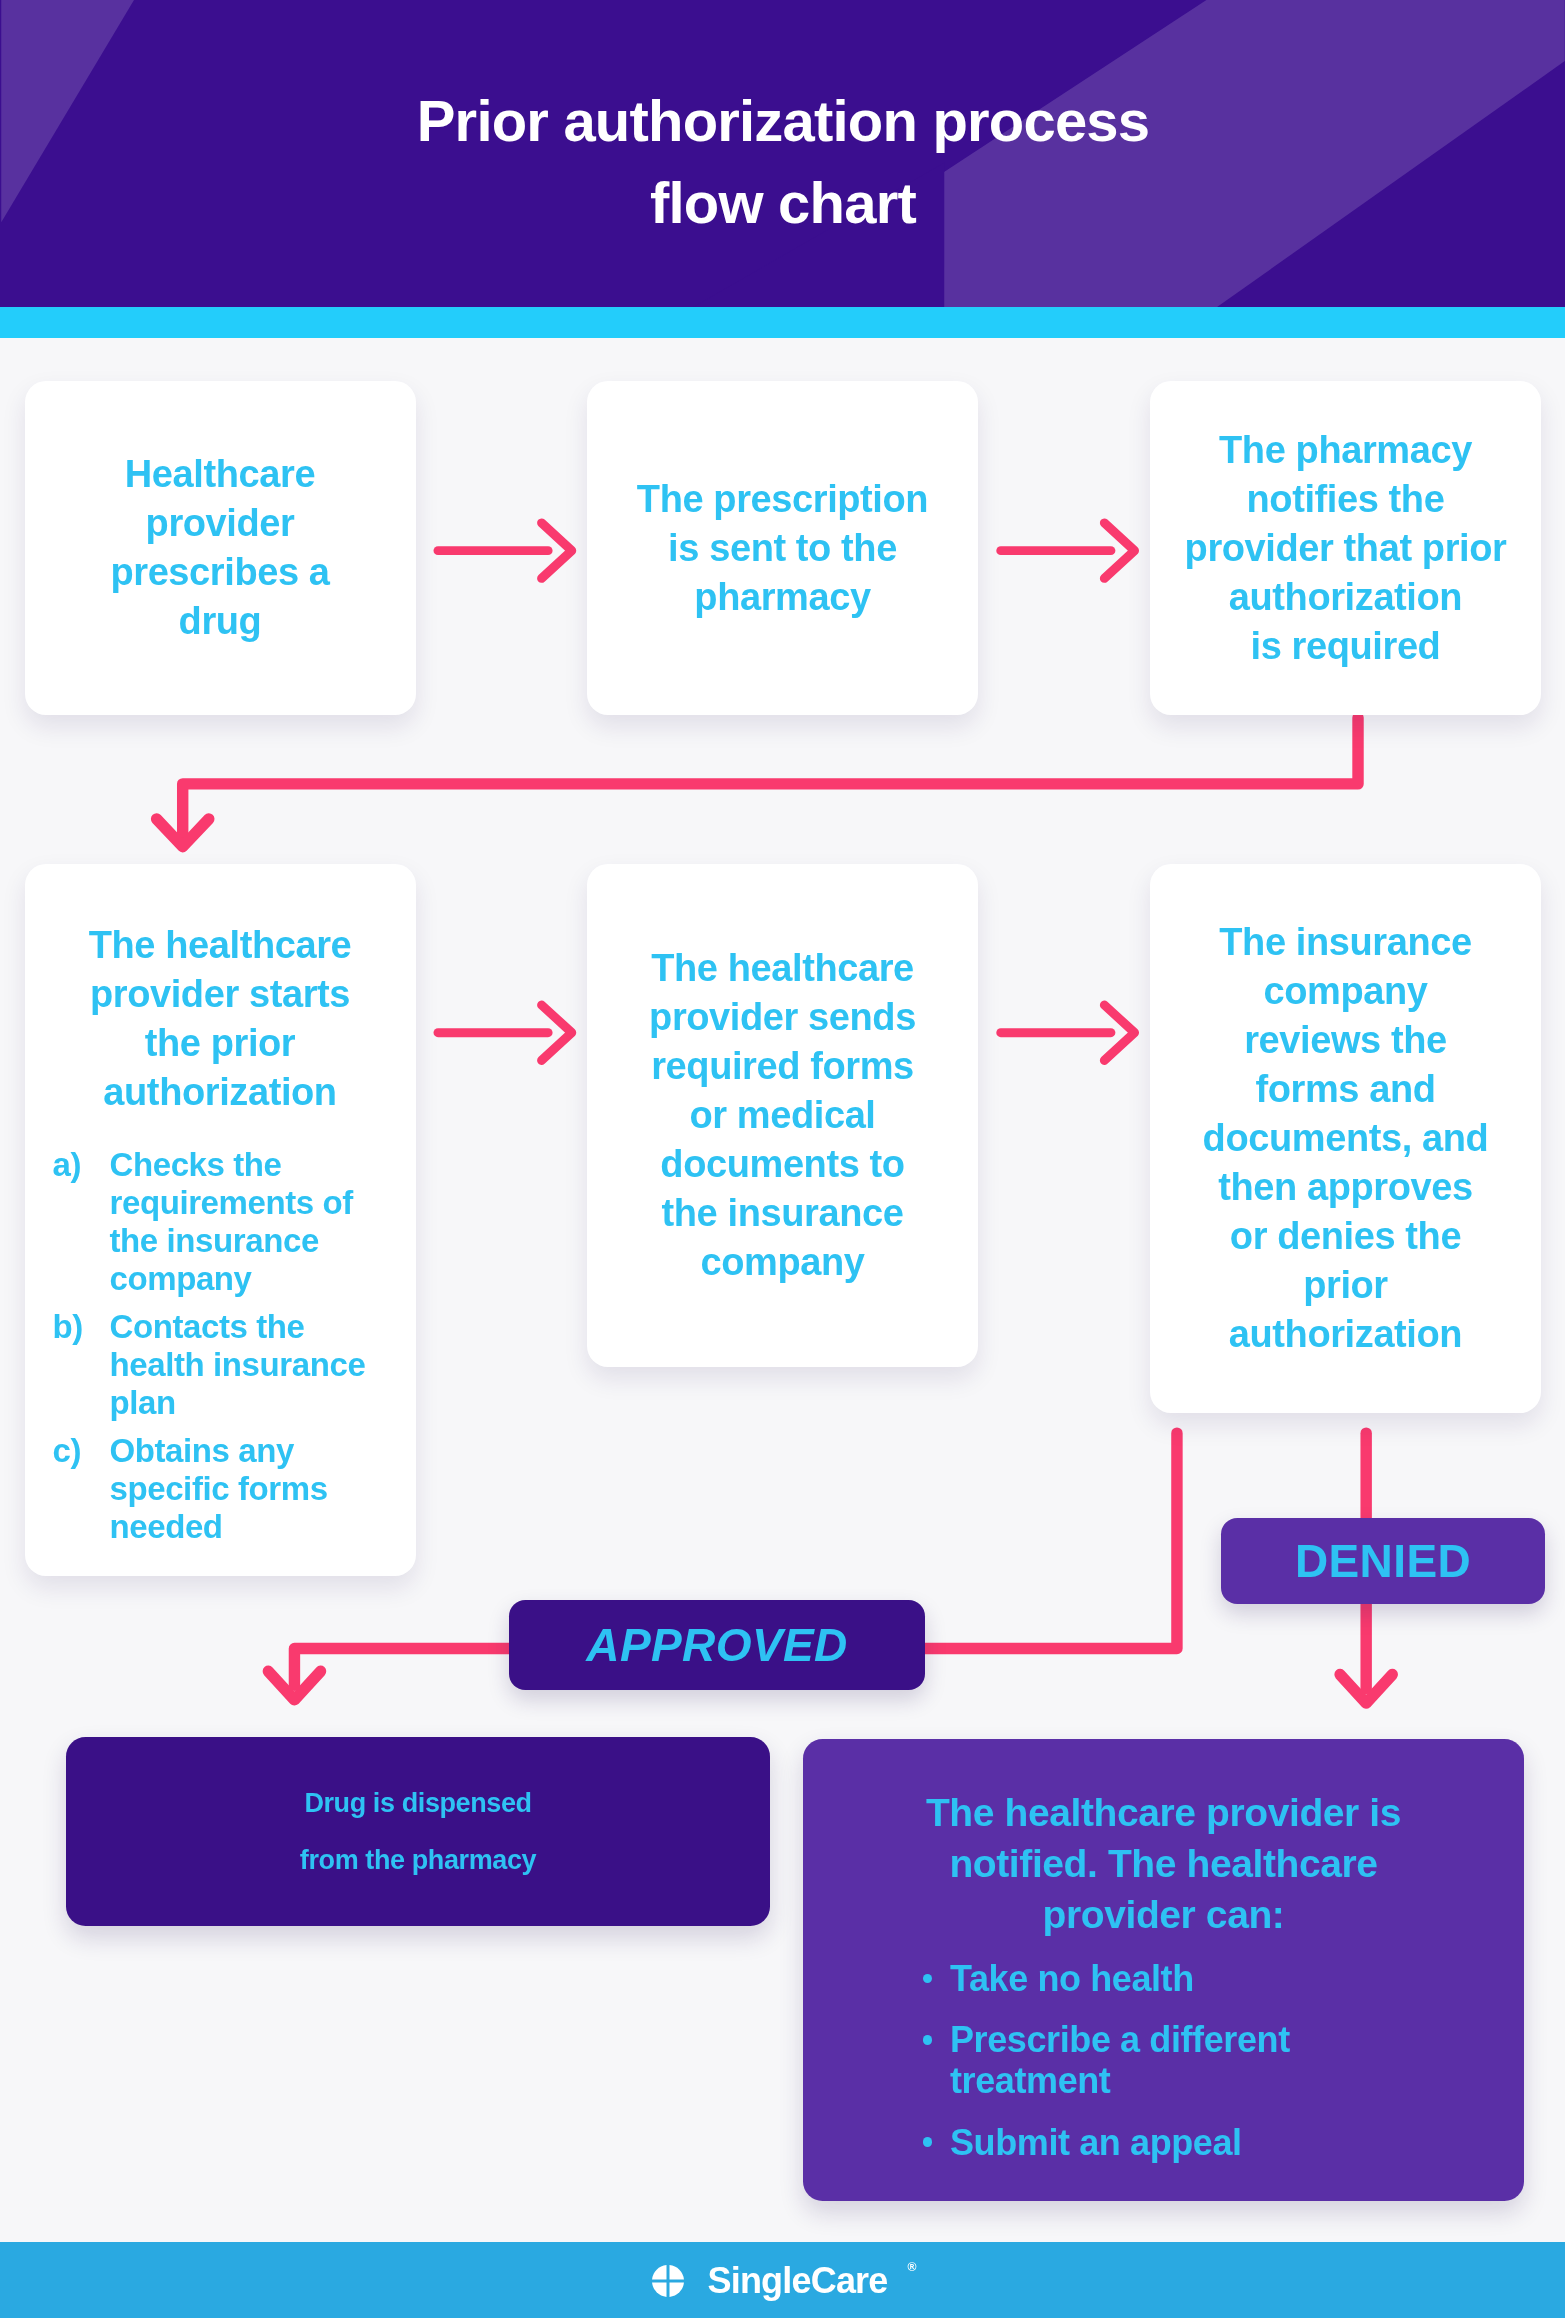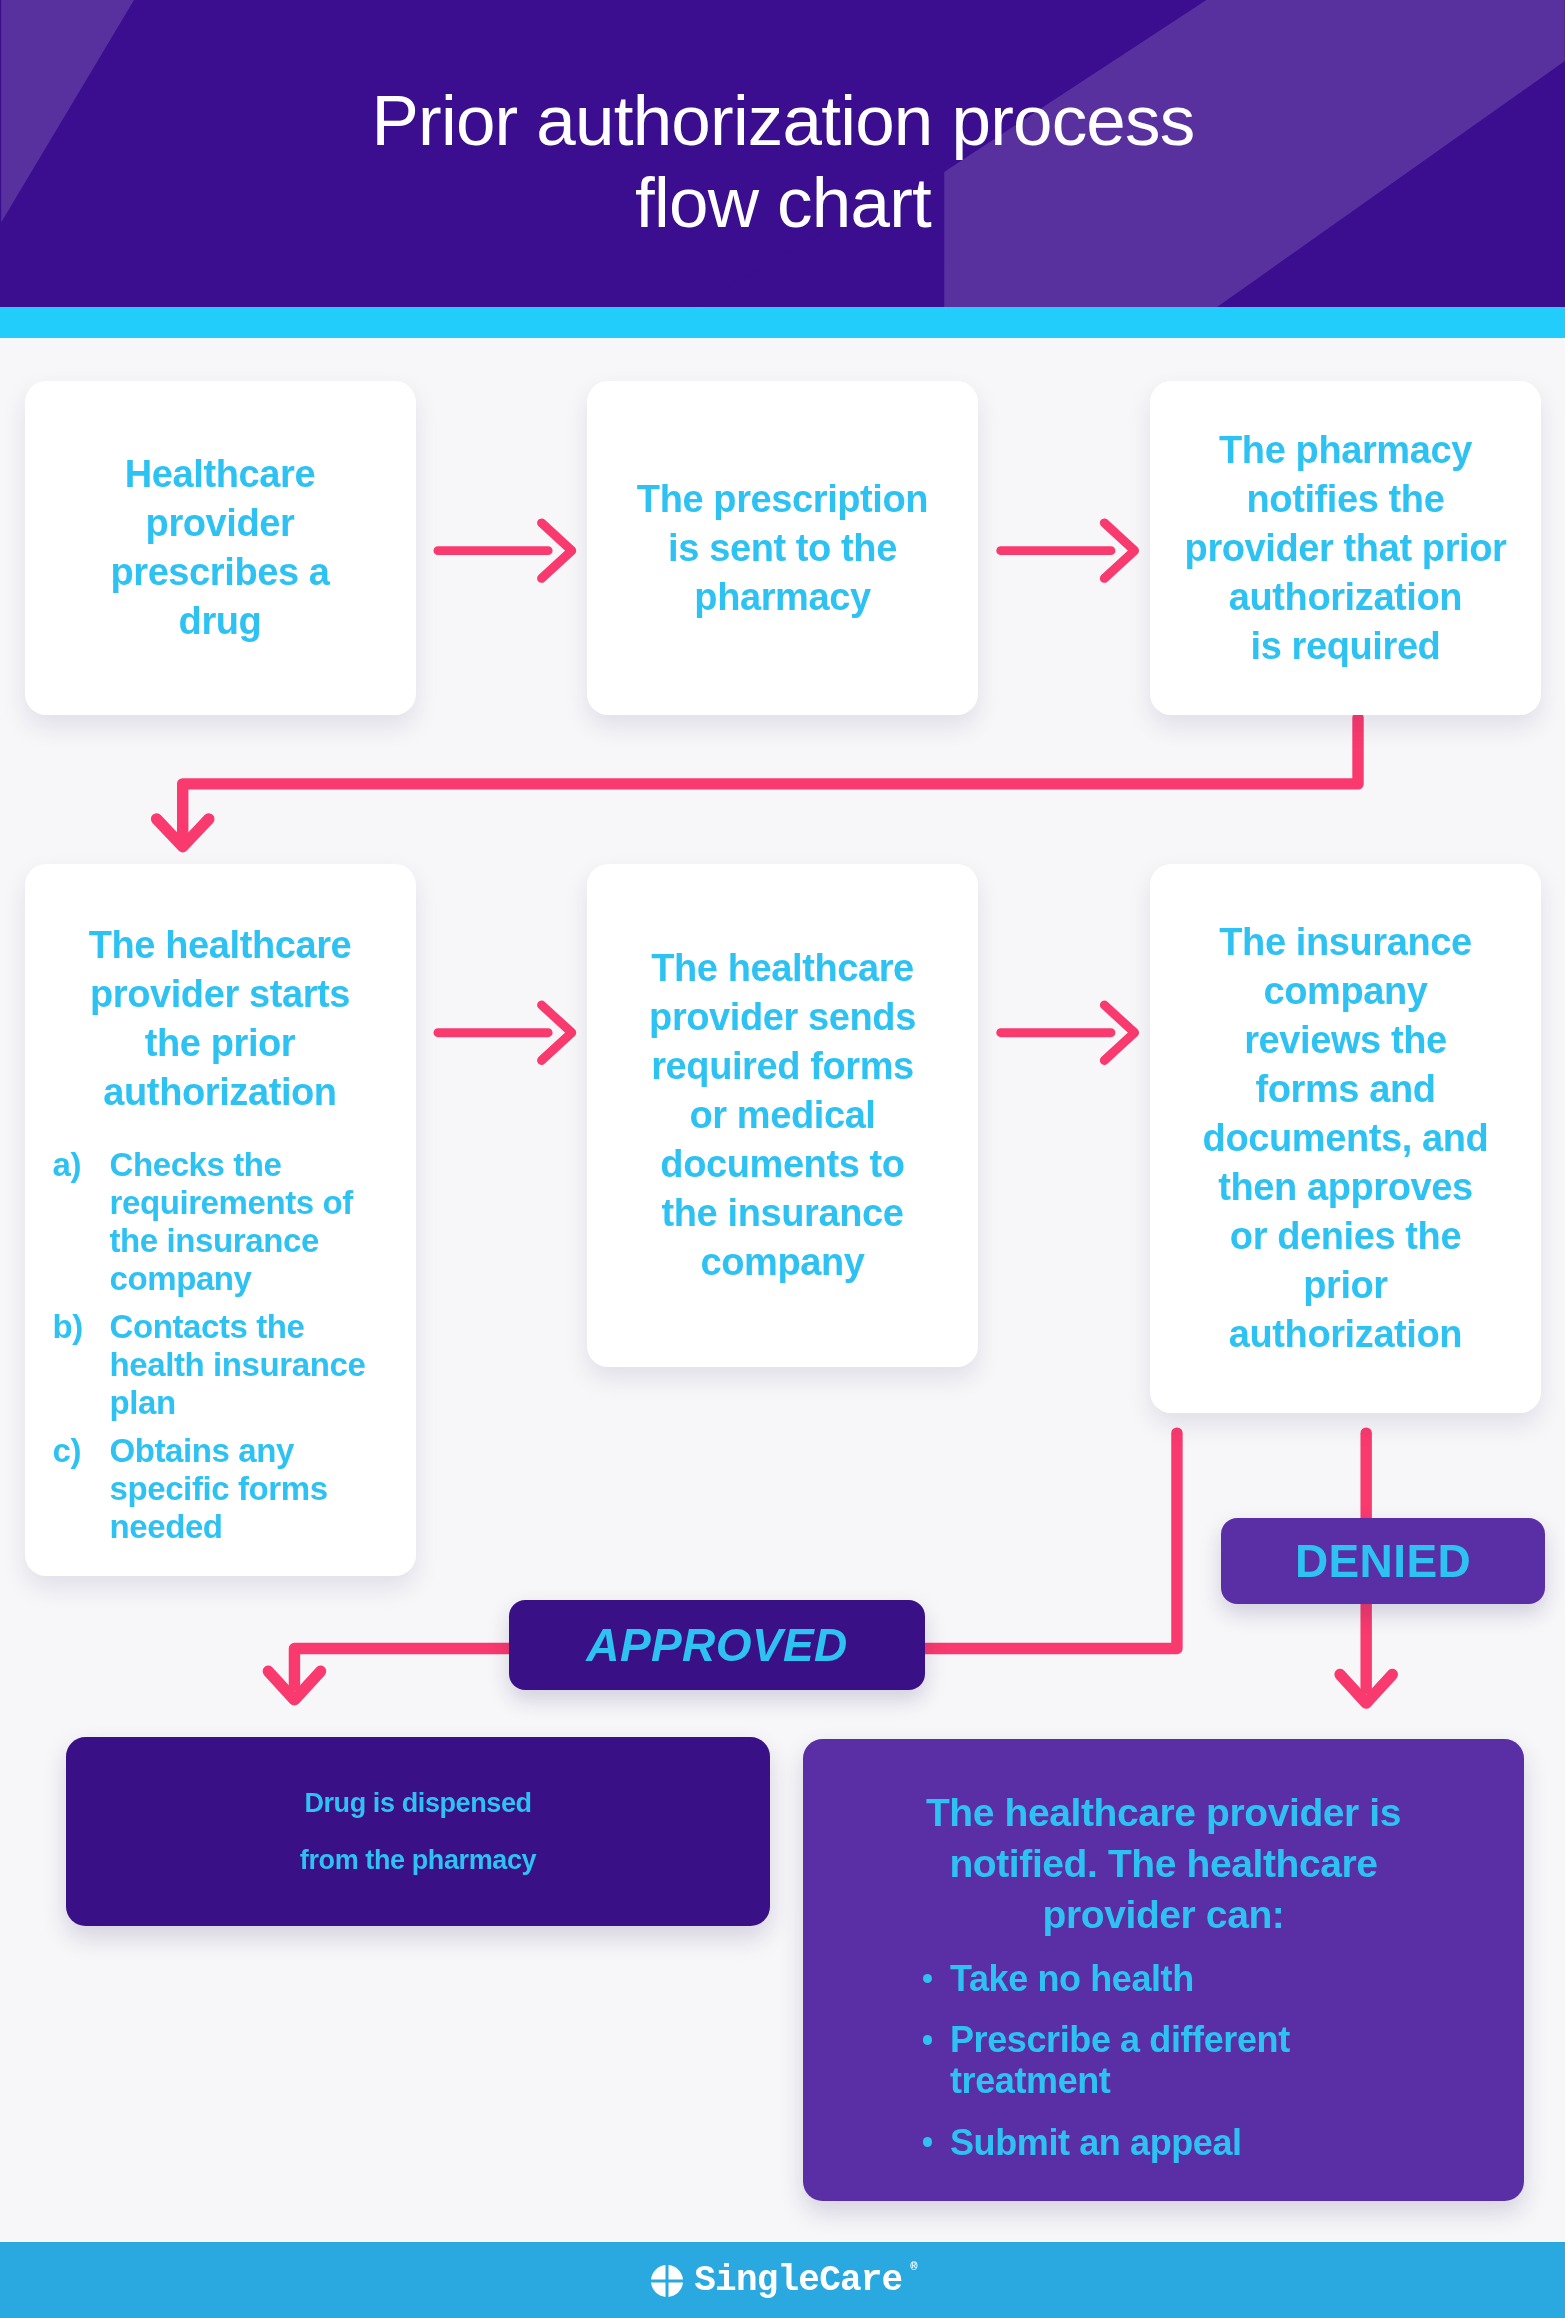--- a/index.html
+++ b/index.html
@@ -3,21 +3,21 @@
 <meta charset="utf-8">
 <style>
   html,body{margin:0;padding:0;}
   body{width:1566px;background:#e9e9ee;font-family:"Liberation Sans","DejaVu Sans",sans-serif;}
   #page{position:relative;width:1566px;height:2319px;background:var(--page-bg,#F7F7F9);overflow:hidden;}
 
   
   .header{position:absolute;left:0;top:0;width:1566px;height:307px;background:var(--header-purple,#3B0E8F);overflow:hidden;}
   .header svg{position:absolute;left:0;top:0;}
   .title{position:absolute;left:0;top:0;width:1566px;padding-top:80px;text-align:center;
-         color:#ffffff;font-size:71px;line-height:82px;font-weight:400;letter-spacing:-0.8px;white-space:pre-line;}
+         color:#ffffff;font-size:58px;line-height:82px;font-weight:700;letter-spacing:-0.8px;white-space:pre-line;}
   .stripe-top{position:absolute;left:0;top:307px;width:1566px;height:31px;background:var(--stripe-cyan,#23CDFB);}
 
   
   #connectors{position:absolute;left:0;top:0;width:1566px;height:2319px;z-index:1;pointer-events:none;}
   #connectors path{fill:none;stroke:var(--pink,#F93A6E);stroke-linecap:round;stroke-linejoin:round;}
   .thin{stroke-width:11px;}
   .thick{stroke-width:14px;}
 
   
   .card{position:absolute;background:var(--card-bg,#FFFFFF);border-radius:21px;z-index:2;
@@ -51,21 +51,21 @@
                  white-space:pre-line;letter-spacing:-0.4px;}
   .bullet-list{margin:18px 0 0 118px;padding:0;list-style:none;}
   .bullet-item{display:flex;margin-bottom:20.4px;font-size:36px;line-height:41px;letter-spacing:-0.4px;}
   .bullet-dot{flex:0 0 29px;position:relative;}
   .bullet-dot::after{content:"";position:absolute;left:1.6px;top:15.5px;width:9.8px;height:9.8px;border-radius:50%;
                      background:var(--cyan-text,#2EC2F3);}
   .bullet-text{max-width:383px;}
 
   
   .footer{position:absolute;left:0;top:2242px;width:1566px;height:77px;background:var(--footer-blue,#2AA9E1);
-          display:flex;align-items:center;justify-content:center;gap:8px;font-family:Liberation Mono, monospace;}
+          display:flex;align-items:center;justify-content:center;gap:20px;}
   .brand-wordmark{color:#ffffff;font-size:36px;font-weight:700;letter-spacing:-0.8px;}
   .brand-reg{color:#ffffff;font-size:12.2px;font-weight:700;align-self:flex-start;margin-top:18px;}
 </style>
 </head>
 <body>
 
 <div id="page">
 
   <div class="header">
     <svg width="1566" height="307" viewBox="0 0 1920 377" aria-hidden="true">

